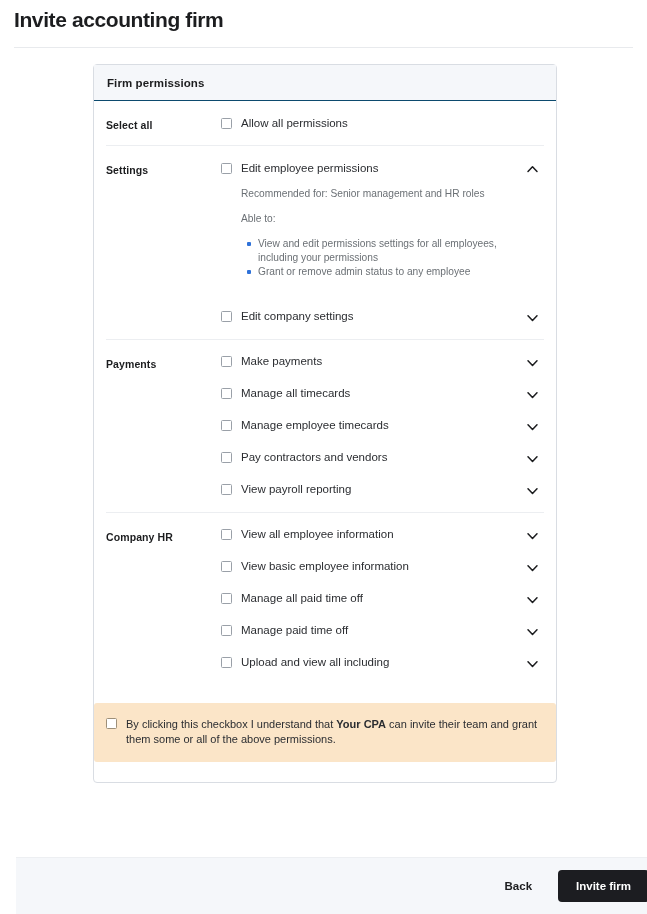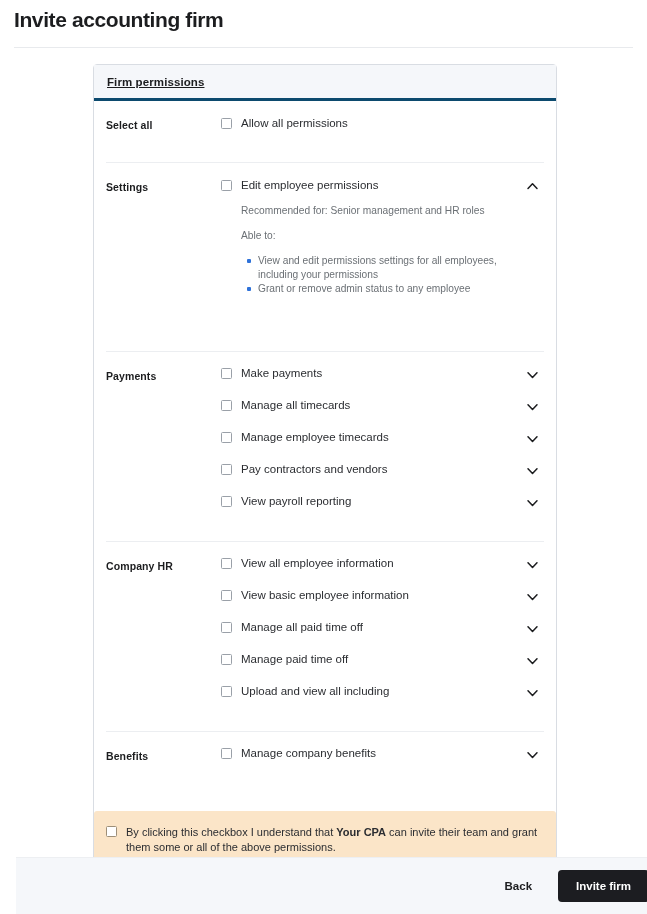--- a/index.html
+++ b/index.html
@@ -49,41 +49,40 @@
     top: 64px;
     width: 464px;
     background: #ffffff;
     border: 1px solid #d9dde3;
     border-radius: 4px;
   }
 
   .card-header {
     height: 36px;
     background: #f5f7fa;
-    border-bottom: 3px solid #0c4a6e;
+    border-bottom: 1px solid #0c4a6e;
     display: flex;
     align-items: center;
     padding-left: 13px;
-    text-decoration: underline;
   }
   .card-header-title {
     font-size: 11.5px;
     font-weight: bold;
     color: #1c1d1f;
     letter-spacing: 0.1px;
   }
 
   .card-body { padding: 0 12px; }
 
   
   .section {
     display: flex;
     align-items: flex-start;
     border-bottom: 1px solid #eceef1;
-    padding: 13px 0 26px 0;
+    padding: 13px 0 9px 0;
   }
   .section:last-of-type { border-bottom: none; }
 
   .section-label {
     width: 115px;
     flex: 0 0 115px;
     font-size: 10.5px;
     font-weight: bold;
     color: #1c1d1f;
     letter-spacing: 0.1px;
@@ -275,20 +274,29 @@
               </div>
               <div class="perm-detail">
                 <div class="detail-line">Recommended for: Senior management and HR roles</div>
                 <div class="detail-line">Able to:</div>
                 <ul class="detail-bullets">
                   <li>View and edit permissions settings for all employees, including your permissions</li>
                   <li>Grant or remove admin status to any employee</li>
                 </ul>
               </div>
             </div>
+            <div class="perm-row">
+              <div class="perm-head">
+                <span class="cbox"></span>
+                <span class="perm-label">Edit company settings</span>
+                <span class="chev"><svg viewBox="0 0 13 13" width="13" height="13" fill="none" stroke="#1c1d1f" stroke-width="1.5" stroke-linecap="round" stroke-linejoin="round">
+                    <path d="M2 4.2 L6.5 9 L11 4.2"></path>
+                  </svg></span>
+              </div>
+            </div>
           </div>
         </div>
         <div class="section">
           <div class="section-label">Payments</div>
           <div class="section-rows">
             <div class="perm-row">
               <div class="perm-head">
                 <span class="cbox"></span>
                 <span class="perm-label">Make payments</span>
                 <span class="chev"><svg viewBox="0 0 13 13" width="13" height="13" fill="none" stroke="#1c1d1f" stroke-width="1.5" stroke-linecap="round" stroke-linejoin="round">
@@ -370,34 +378,20 @@
                 <span class="perm-label">Manage paid time off</span>
                 <span class="chev"><svg viewBox="0 0 13 13" width="13" height="13" fill="none" stroke="#1c1d1f" stroke-width="1.5" stroke-linecap="round" stroke-linejoin="round">
                     <path d="M2 4.2 L6.5 9 L11 4.2"></path>
                   </svg></span>
               </div>
             </div>
             <div class="perm-row">
               <div class="perm-head">
                 <span class="cbox"></span>
                 <span class="perm-label">Upload and view all including</span>
-                <span class="chev"><svg viewBox="0 0 13 13" width="13" height="13" fill="none" stroke="#1c1d1f" stroke-width="1.5" stroke-linecap="round" stroke-linejoin="round">
-                    <path d="M2 4.2 L6.5 9 L11 4.2"></path>
-                  </svg></span>
-              </div>
-            </div>
-          </div>
-        </div>
-        <div class="section">
-          <div class="section-label">Benefits</div>
-          <div class="section-rows">
-            <div class="perm-row">
-              <div class="perm-head">
-                <span class="cbox"></span>
-                <span class="perm-label">Manage company benefits</span>
                 <span class="chev"><svg viewBox="0 0 13 13" width="13" height="13" fill="none" stroke="#1c1d1f" stroke-width="1.5" stroke-linecap="round" stroke-linejoin="round">
                     <path d="M2 4.2 L6.5 9 L11 4.2"></path>
                   </svg></span>
               </div>
             </div>
           </div>
         </div>
       </div>
 
     <div class="disclaimer-wrap">

